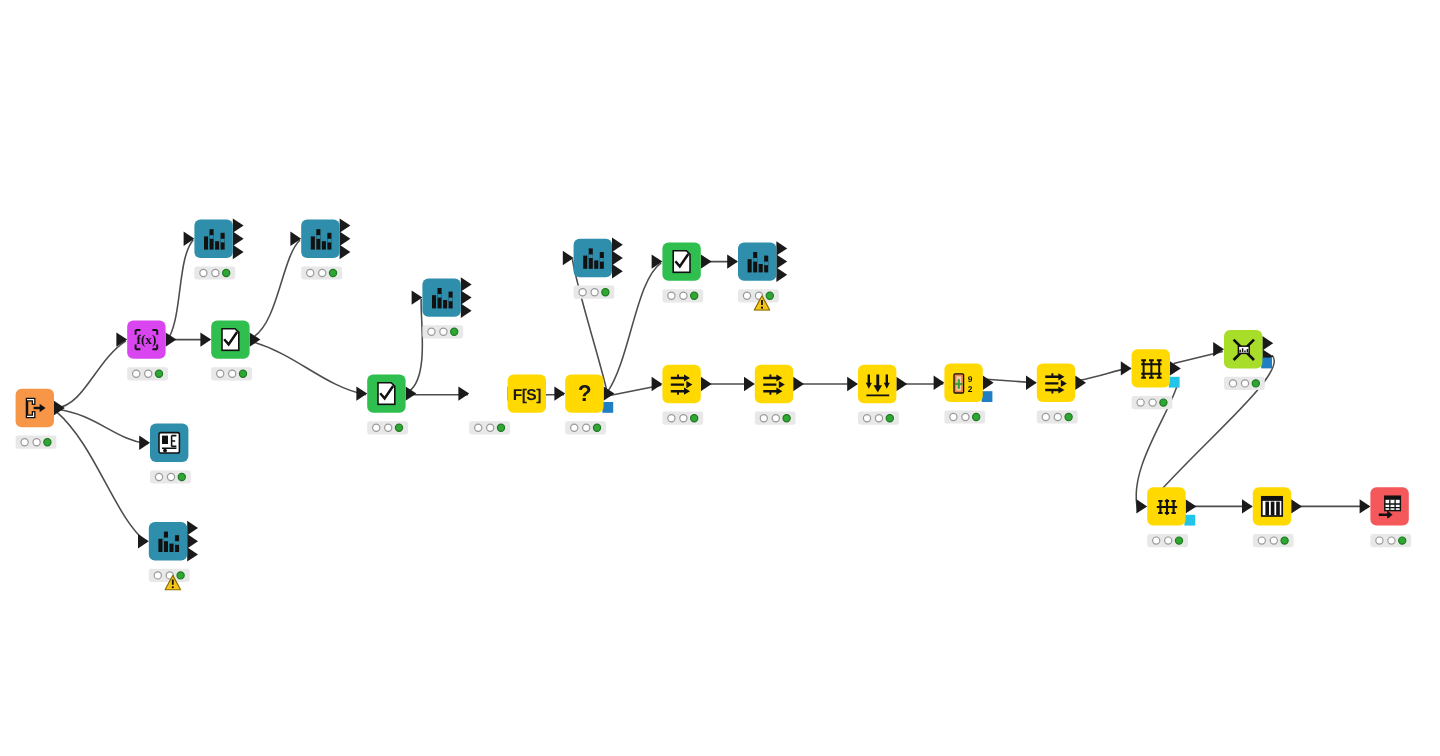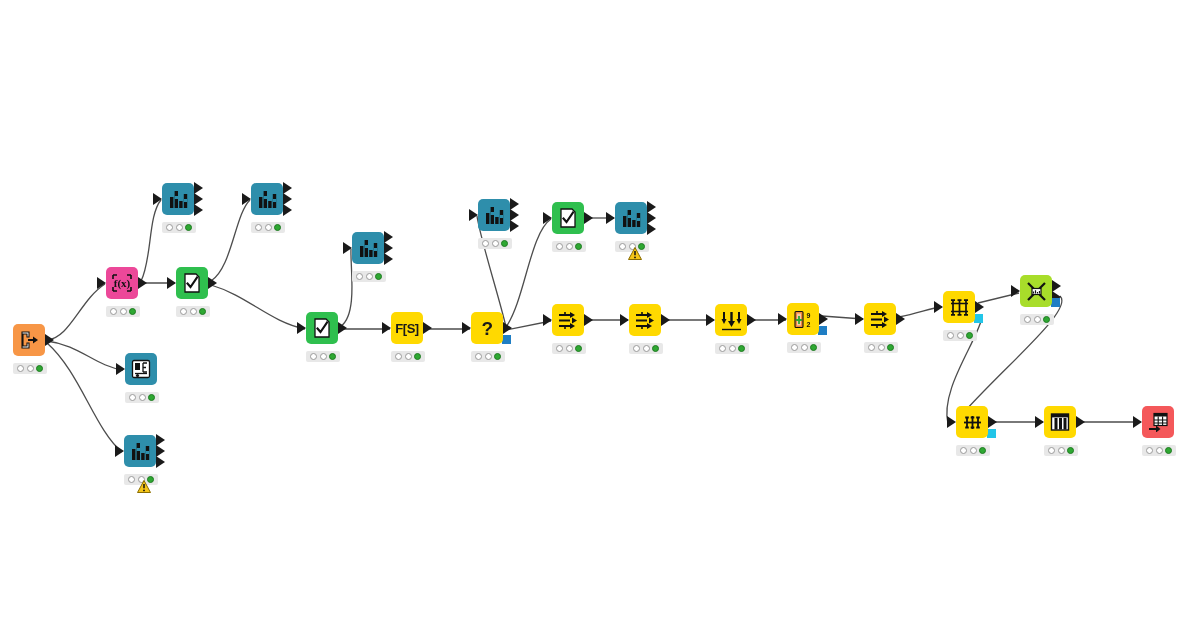--- a/index.html
+++ b/index.html
@@ -148,21 +148,21 @@
       </div>
       <div class="status" style="background: rgb(232, 232, 232);">
         <div class="lamp"></div>
         <div class="lamp"></div>
         <div class="lamp green"></div>
       </div>
     </div>
     <div class="node" style="left: 122px; top: 283px;">
       <div class="port port-in" style="left: -25px; top: -6px;"></div>
       <div class="port port-out" style="left: 16px; top: -6px;"></div>
-      <div class="node-body" style="background: #ec4899;">
+      <div class="node-body" style="background: #d946ef;">
         <svg width="22" height="22" viewBox="0 0 22 22">
         <text x="11" y="15" font-family="Liberation Serif, serif" font-size="11" font-weight="bold" text-anchor="middle" fill="#111">f(x)</text>
         <path d="M2 3 h4 M2 3 v4 M20 3 h-4 M20 3 v4 M2 19 h4 M2 19 v-4 M20 19 h-4 M20 19 v-4" stroke="#111" stroke-width="1.6" fill="none"></path>
       </svg>
       </div>
       <div class="status" style="background: rgb(232, 232, 232);">
         <div class="lamp"></div>
         <div class="lamp"></div>
         <div class="lamp green"></div>
       </div>
@@ -299,21 +299,21 @@
       </div>
       <div class="status" style="background: rgb(232, 232, 232);">
         <div class="lamp"></div>
         <div class="lamp"></div>
         <div class="lamp green"></div>
       </div>
     </div>
     <div class="node" style="left: 407px; top: 328px;">
       <div class="port port-in" style="left: -25px; top: -6px;"></div>
       <div class="port port-out" style="left: 16px; top: -6px;"></div>
-      <div class="node-body" style="background: rgb(255, 217, 0);">
+      <div class="node-body" style="background: rgb(255, 217, 0); margin-left: 32px;">
         <span class="node-label-text">F[S]</span>
       </div>
       <div class="status" style="background: rgb(232, 232, 232);">
         <div class="lamp"></div>
         <div class="lamp"></div>
         <div class="lamp green"></div>
       </div>
     </div>
     <div class="node" style="left: 487px; top: 328px;">
       <div class="port port-in" style="left: -25px; top: -6px;"></div>

